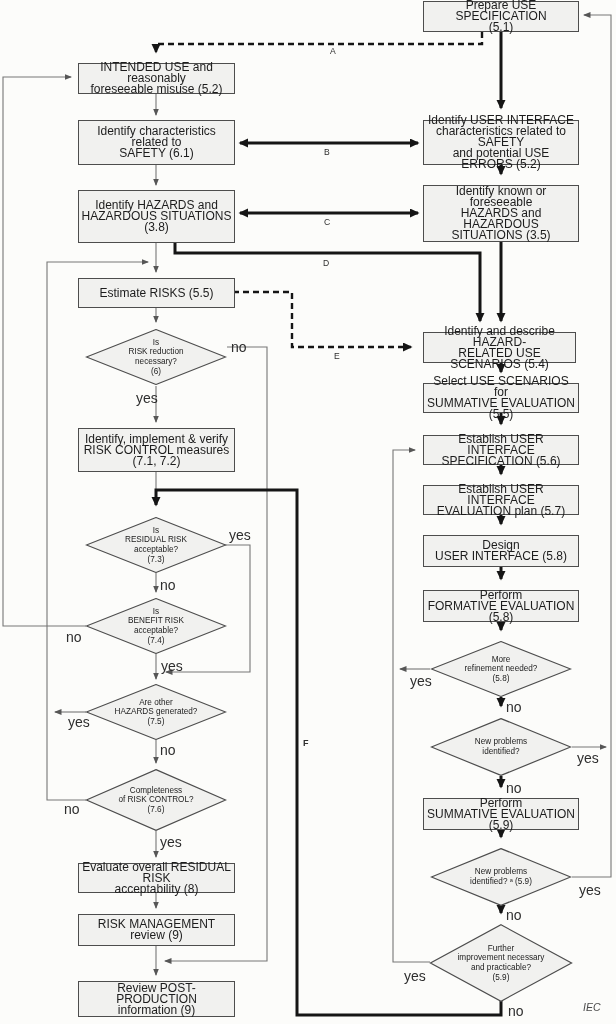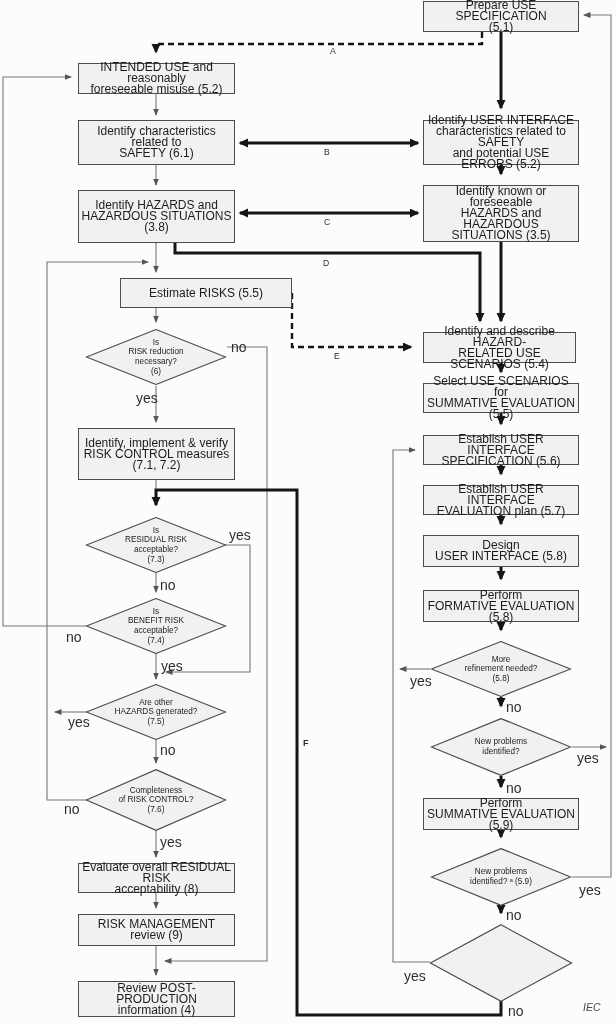--- a/index.html
+++ b/index.html
@@ -107,39 +107,39 @@
 foreseeable misuse (5.2)</span>
       </div>
       <div class="node box" style="left: 78px; top: 120px; width: 157px; height: 45px;">
         <span>Identify characteristics related to
 SAFETY (6.1)</span>
       </div>
       <div class="node box" style="left: 78px; top: 190px; width: 157px; height: 53px;">
         <span>Identify HAZARDS and
 HAZARDOUS SITUATIONS (3.8)</span>
       </div>
-      <div class="node box" style="left: 78px; top: 278px; width: 172px; height: 30px; margin-left: 42px;">
+      <div class="node box" style="left: 78px; top: 278px; width: 157px; height: 30px;">
         <span>Estimate RISKS (5.5)</span>
       </div>
-      <div class="node box" style="left: 78px; top: 428px; width: 157px; height: 52px;">
+      <div class="node box" style="left: 78px; top: 428px; width: 157px; height: 44px;">
         <span>Identify, implement &amp; verify
 RISK CONTROL measures
 (7.1, 7.2)</span>
       </div>
       <div class="node box" style="left: 78px; top: 863px; width: 157px; height: 30px;">
         <span>Evaluate overall RESIDUAL RISK
 acceptability (8)</span>
       </div>
       <div class="node box" style="left: 78px; top: 914px; width: 157px; height: 32px;">
         <span>RISK MANAGEMENT
 review (9)</span>
       </div>
       <div class="node box" style="left: 78px; top: 981px; width: 157px; height: 36px;">
         <span>Review POST-PRODUCTION
-information (4)</span>
+information (9)</span>
       </div>
       <div class="node diamond" style="left: 85px; top: 329px; width: 142px; height: 56px;">
         <svg viewBox="0 0 100 100" preserveAspectRatio="none">
           <polygon points="50,1 99,50 50,99 1,50"></polygon>
         </svg>
         <span>Is
 RISK reduction
 necessary?
 (6)</span>
       </div>
@@ -238,20 +238,24 @@
         <svg viewBox="0 0 100 100" preserveAspectRatio="none">
           <polygon points="50,1 99,50 50,99 1,50"></polygon>
         </svg>
         <span>New problems
 identified? ᵃ (5.9)</span>
       </div>
       <div class="node diamond" style="left: 429px; top: 924px; width: 144px; height: 78px;">
         <svg viewBox="0 0 100 100" preserveAspectRatio="none">
           <polygon points="50,1 99,50 50,99 1,50"></polygon>
         </svg>
+        <span>Further
+improvement necessary
+and practicable?
+(5.9)</span>
       </div>
     </div>
   <div id="labels">
       <span class="lbl" style="left: 330px; top: 46px;">A</span>
       <span class="lbl" style="left: 324px; top: 147px;">B</span>
       <span class="lbl" style="left: 324px; top: 217px;">C</span>
       <span class="lbl" style="left: 323px; top: 258px;">D</span>
       <span class="lbl" style="left: 334px; top: 351px;">E</span>
       <span class="lbl bold" style="left: 303px; top: 738px;">F</span>
       <span class="branch" style="left: 231px; top: 339px;">no</span>

